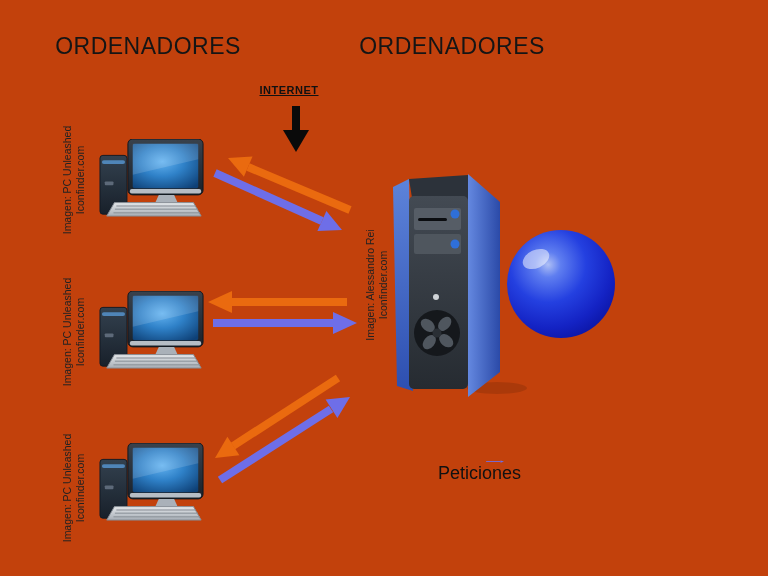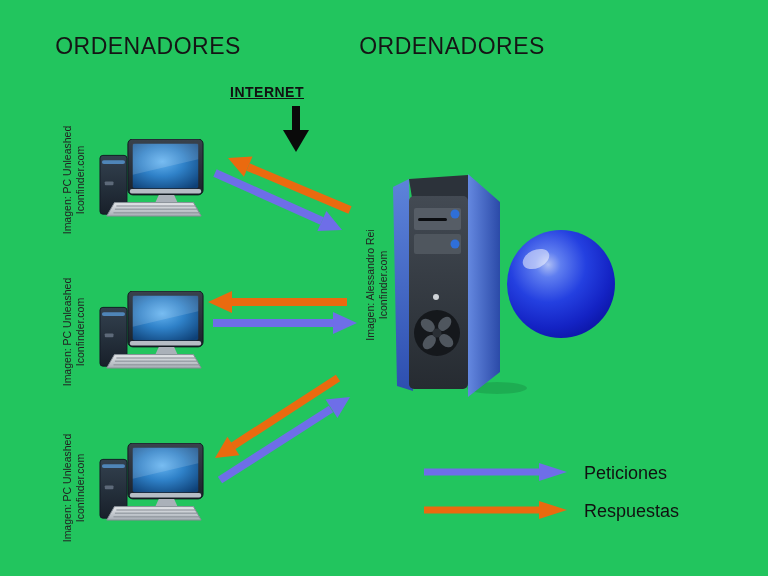--- a/index.html
+++ b/index.html
@@ -1,36 +1,36 @@
 <!DOCTYPE html>
 <html style="--c-blue: #6e6ee8; --c-orange: #ea6a0f;"><head>
 <meta charset="utf-8">
 <style>
   html,body { margin:0; padding:0; background:#fff; }
   .slide {
-    position:relative; width:768px; height:576px; background:#22c55e;
+    position:relative; width:768px; height:576px; background:#c2410c;
     font-family:"Liberation Sans", sans-serif; overflow:hidden; color:#111;
   }
   .scene { position:absolute; left:0; top:0; }
   .title { position:absolute; top:34px; width:216px; text-align:center;
            font-size:23px; line-height:25px; letter-spacing:0.5px; color:#151515; }
   .title-left  { left:40px; }
   .title-right { left:344px; }
   .title .bold { font-weight:bold; }
-  .internet-label { position:absolute; left:230px; top:84px; width:118px; text-align:left;
-           font-size:14px; font-weight:bold; text-decoration:underline; letter-spacing:0.5px; }
+  .internet-label { position:absolute; left:230px; top:84px; width:118px; text-align:center;
+           font-size:11px; font-weight:bold; text-decoration:underline; letter-spacing:0.5px; }
   .vcredit { position:absolute; display:flex; align-items:center; justify-content:center; }
   .vcredit .rot { transform:rotate(-90deg); white-space:nowrap; text-align:center;
            font-size:10.5px; line-height:13px; color:#222; }
   .vc-1 { left:56px;  top:115px; width:36px; height:130px; }
   .vc-2 { left:56px;  top:267px; width:36px; height:130px; }
   .vc-3 { left:56px;  top:423px; width:36px; height:130px; }
   .vc-s { left:359px; top:205px; width:36px; height:160px; }
   .legend { position:absolute; left:422px; top:460px; }
-  .legend-row { display:flex; align-items:flex-end; height:24px; margin-bottom:14px; }
+  .legend-row { display:flex; align-items:flex-start; height:24px; margin-bottom:14px;flex-direction:column; }
   .legend-row .legend-label { margin-left:16px; font-size:18px; color:#111; }
   .blue-stroke   { stroke:var(--c-blue);   }
   .blue-fill     { fill:var(--c-blue);     }
   .orange-stroke { stroke:var(--c-orange); }
   .orange-fill   { fill:var(--c-orange);   }
   .arrow-line { stroke-width:8; fill:none; }
   .legend-line { stroke-width:7; fill:none; }
 </style>
 </head>
 <body>
@@ -175,22 +175,15 @@
   </div>
 
   <div class="legend">
     <div class="legend-row">
       <svg width="146" height="24" viewBox="0 0 146 24">
         <line class="legend-line blue-stroke" x1="2" y1="12" x2="117" y2="12"></line>
         <polygon class="blue-fill" points="117,3 145,12 117,21"></polygon>
       </svg>
       <span class="legend-label">Peticiones</span>
     </div>
-    <div class="legend-row">
-      <svg width="146" height="24" viewBox="0 0 146 24">
-        <line class="legend-line orange-stroke" x1="2" y1="12" x2="117" y2="12"></line>
-        <polygon class="orange-fill" points="117,3 145,12 117,21"></polygon>
-      </svg>
-      <span class="legend-label">Respuestas</span>
-    </div>
   </div>
 
 </div>
 
 </body></html>

